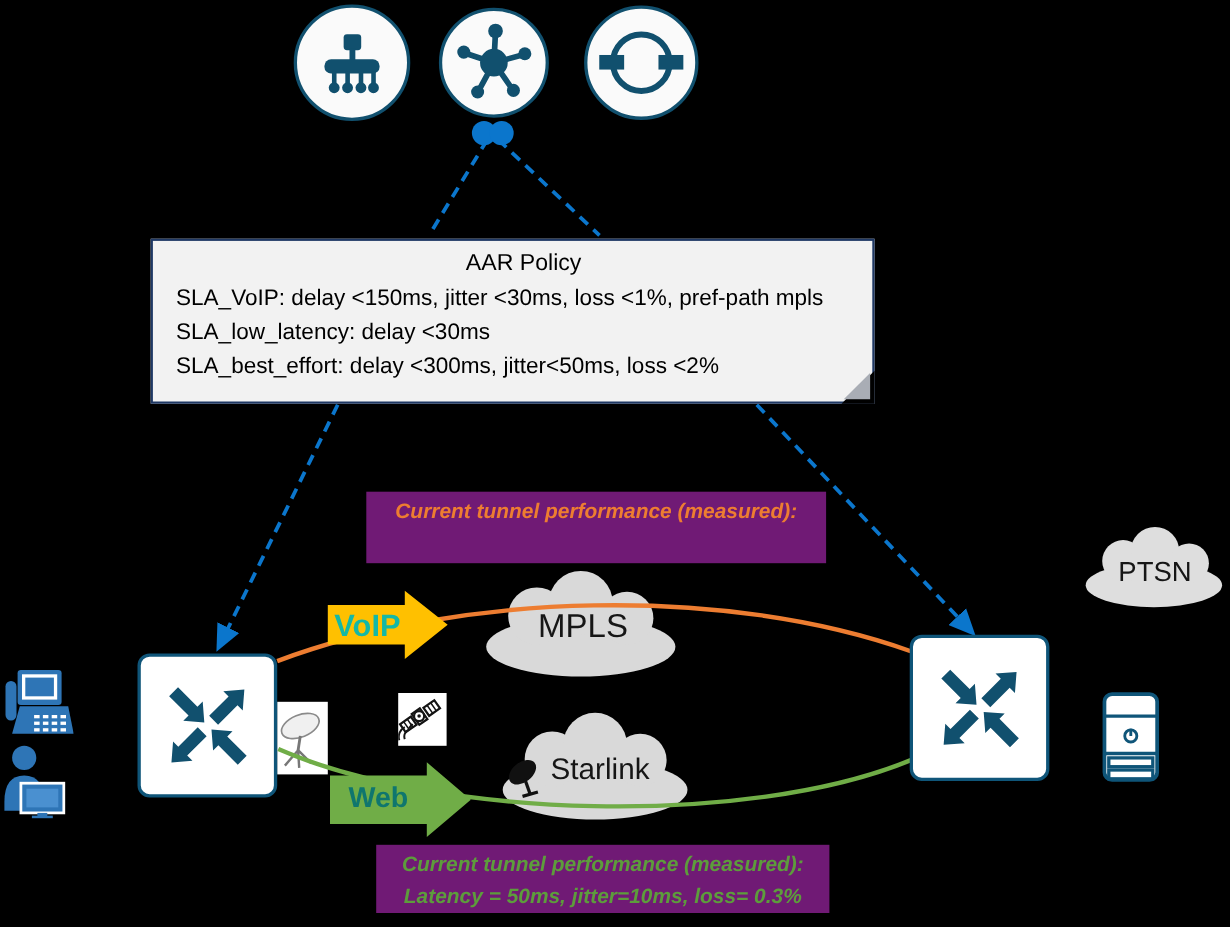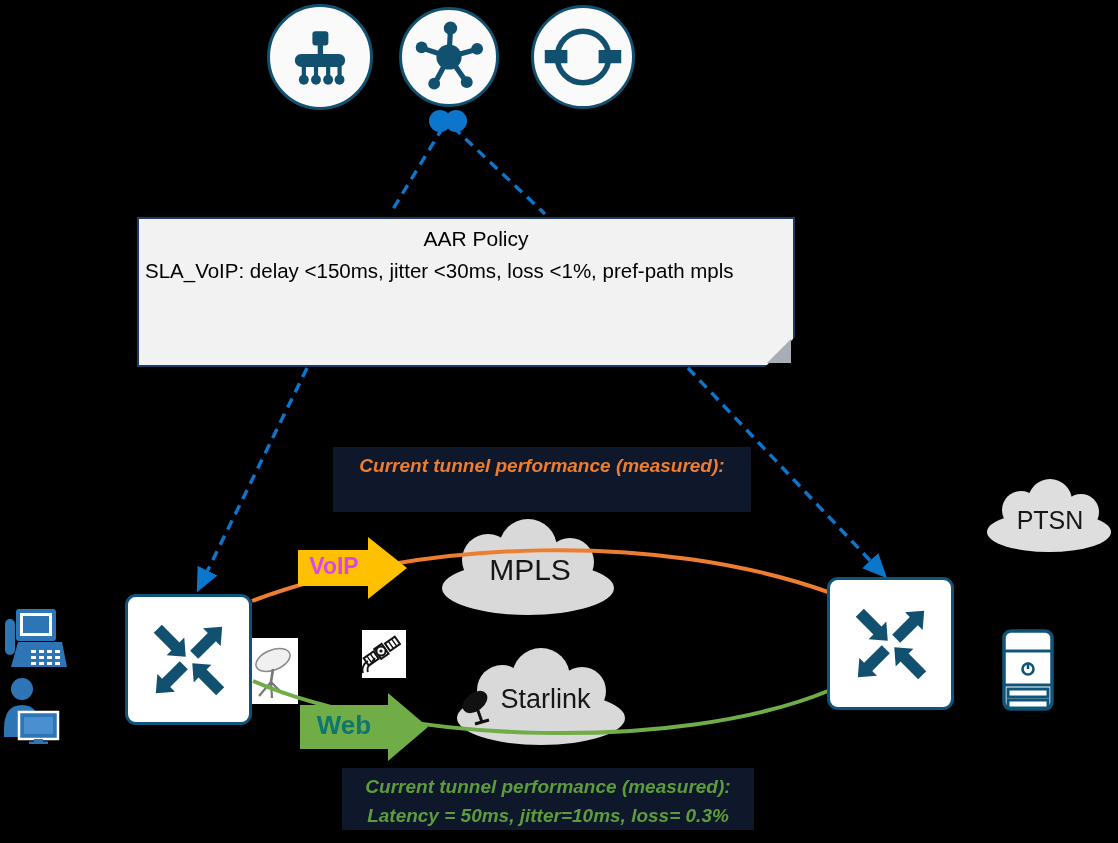--- a/index.html
+++ b/index.html
@@ -8,26 +8,26 @@
   .abs{position:absolute;}
   .overlay{position:absolute;left:0;top:0;pointer-events:none;}
   .ln-orange{stroke:#ED7D31;stroke-width:4;fill:none;}
   .ln-green{stroke:#70AD47;stroke-width:4;fill:none;}
   .ln-dash{stroke:#0b76cc;stroke-width:3.4;fill:none;stroke-dasharray:10 7;}
   .circle-icon{position:absolute;background:#fafafa;border:3px solid #11506e;border-radius:50%;
                display:flex;align-items:center;justify-content:center;box-sizing:border-box;}
   .policy-box{position:absolute;left:137px;top:217px;width:658px;height:150px;background:#f2f2f2;
               border:2.5px solid #1f3864;box-sizing:border-box;color:#000;}
   .policy-title{text-align:center;font-size:21px;line-height:32px;padding-top:4px;padding-left:20px;}
-  .policy-rule{font-size:20.5px;line-height:31px;padding-left:6px;white-space:nowrap;}
+  .policy-rule{font-size:20.5px;line-height:31px;padding-left:21px;white-space:nowrap;}
   .fold-cut{position:absolute;right:-2px;bottom:-2px;width:0;height:0;
             border-left:30px solid transparent;border-bottom:30px solid #000;}
   .fold-flap{position:absolute;right:2px;bottom:2px;width:0;height:0;
              border-left:24px solid transparent;border-bottom:24px solid #a9adb5;}
-  .perf-box{position:absolute;background:#0f172a;text-align:center;font-weight:bold;font-style:italic;
+  .perf-box{position:absolute;background:#701a75;text-align:center;font-weight:bold;font-style:italic;
             font-size:19px;line-height:29px;padding-top:4px;box-sizing:border-box;}
   .perf-orange{color:#ED7D31;}
   .perf-green{color:#5d9c3c;}
   .router{position:absolute;background:#fff;border:3.5px solid #0f5579;border-radius:11px;
           box-sizing:border-box;display:flex;align-items:center;justify-content:center;}
   .cloud-label{position:absolute;text-align:center;color:#161616;}
   .traffic-label{position:absolute;text-align:center;font-weight:600;}
   .white-box{position:absolute;background:#fff;display:flex;align-items:center;justify-content:center;}
 </style>
 </head>
@@ -147,34 +147,36 @@
     <svg width="78" height="78" viewBox="0 0 100 100">
       <circle cx="50" cy="50" r="33" fill="none" stroke="#11506e" stroke-width="7"></circle>
       <rect x="1" y="41" width="29" height="17" fill="#11506e"></rect>
       <rect x="70" y="41" width="29" height="17" fill="#11506e"></rect>
     </svg>
   </div>
 
   <div class="policy-box">
     <div class="policy-title">AAR Policy</div>
     <div class="policy-rule">SLA_VoIP: delay &lt;150ms, jitter &lt;30ms, loss &lt;1%, pref-path mpls</div>
+    <div class="policy-rule">SLA_low_latency: delay &lt;30ms</div>
+    <div class="policy-rule">SLA_best_effort: delay &lt;300ms, jitter&lt;50ms, loss &lt;2%</div>
     <div class="fold-cut"></div>
     <div class="fold-flap"></div>
   </div>
 
   <div class="perf-box perf-orange" style="left:333px;top:447px;width:418px;height:65px;">
     <div>Current tunnel performance (measured):</div>
   </div>
 
   <div class="perf-box perf-green" style="left:342px;top:768px;width:412px;height:62px;">
     <div>Current tunnel performance (measured):</div>
     <div>Latency = 50ms, jitter=10ms, loss= 0.3%</div>
   </div>
 
-  <div class="traffic-label" style="left:300px;top:553px;width:68px;font-size:23px;color:#d946ef;">VoIP</div>
+  <div class="traffic-label" style="left:300px;top:553px;width:68px;font-size:28px;color:#14b8a6;">VoIP</div>
   <div class="traffic-label" style="left:300px;top:710px;width:88px;font-size:26px;color:#0f766e;">Web</div>
 
   <div class="cloud-label" style="left:440px;top:553px;width:180px;font-size:30px;">MPLS</div>
   <div class="cloud-label" style="left:985px;top:506px;width:130px;font-size:25px;">PTSN</div>
   <div class="cloud-label" style="left:458px;top:684px;width:175px;font-size:27px;">Starlink</div>
 
   <div class="router" style="left:125px;top:594px;width:127px;height:131px;">
     <svg width="104" height="104" viewBox="0 0 100 100">
       <g fill="#11506e">
         <polygon points="0,-5.5 24,-5.5 24,-12 38,0 24,12 24,5.5 0,5.5" transform="translate(20,20) rotate(45)"></polygon>

